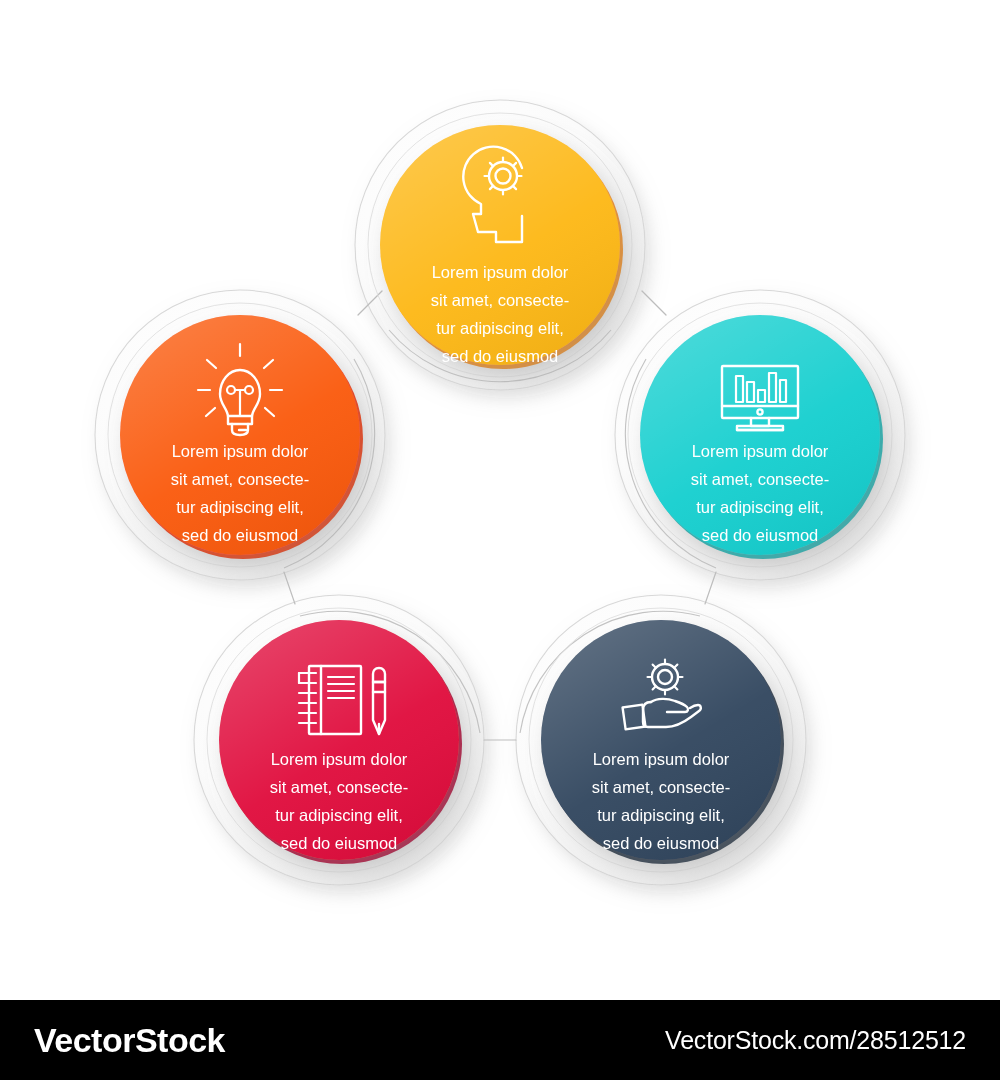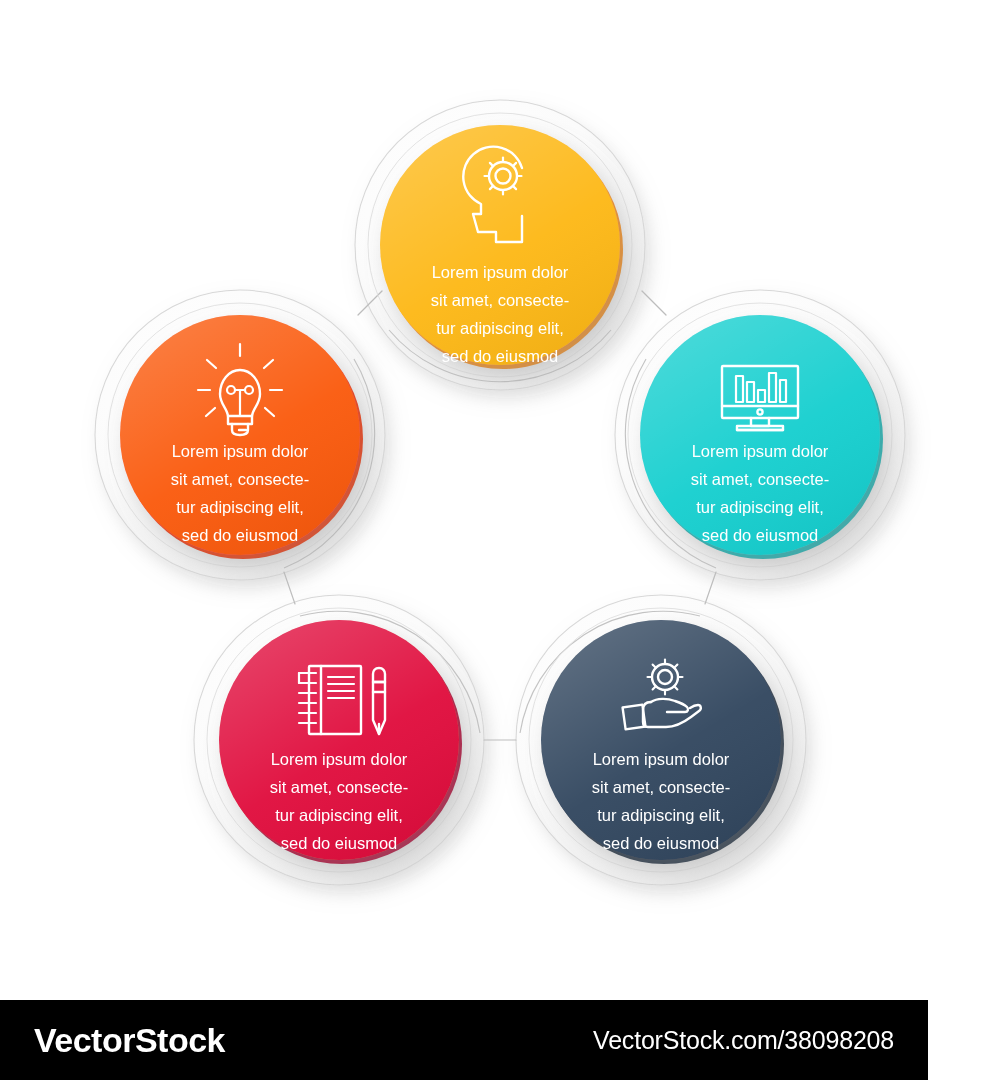--- a/index.html
+++ b/index.html
@@ -11,21 +11,21 @@
     position:relative;
   }
   #stage{
     position:absolute;left:0;top:0;width:1000px;height:1000px;
     background:#ffffff;
   }
   #stage svg{position:absolute;left:0;top:0;}
 
   
   #footer{
-    position:absolute;left:0;top:1000px;width:928px;height:80px;
+    position:absolute;left:0;top:1000px;width:1000px;height:80px;
     background:#000000;
     display:flex;align-items:center;justify-content:space-between;
     box-sizing:border-box;padding:0 34px;
   }
   #footer .brand{
     color:#ffffff;font-size:34px;font-weight:700;letter-spacing:-0.5px;
     font-family:"Liberation Sans", sans-serif;
   }
   #footer .url{
     color:#ffffff;font-size:25px;font-weight:400;letter-spacing:-0.2px;
@@ -294,14 +294,14 @@
   <div class="node-hit" style="left:380px;top:125px;width:240px;height:240px;"></div>
   <div class="node-hit" style="left:640px;top:315px;width:240px;height:240px;"></div>
   <div class="node-hit" style="left:541px;top:620px;width:240px;height:240px;"></div>
   <div class="node-hit" style="left:219px;top:620px;width:240px;height:240px;"></div>
   <div class="node-hit" style="left:120px;top:315px;width:240px;height:240px;"></div>
 
 </div>
 
 <div id="footer">
   <span class="brand">VectorStock</span>
-  <span class="url">VectorStock.com/38098208</span>
+  <span class="url">VectorStock.com/28512512</span>
 </div>
 
 </body></html>

